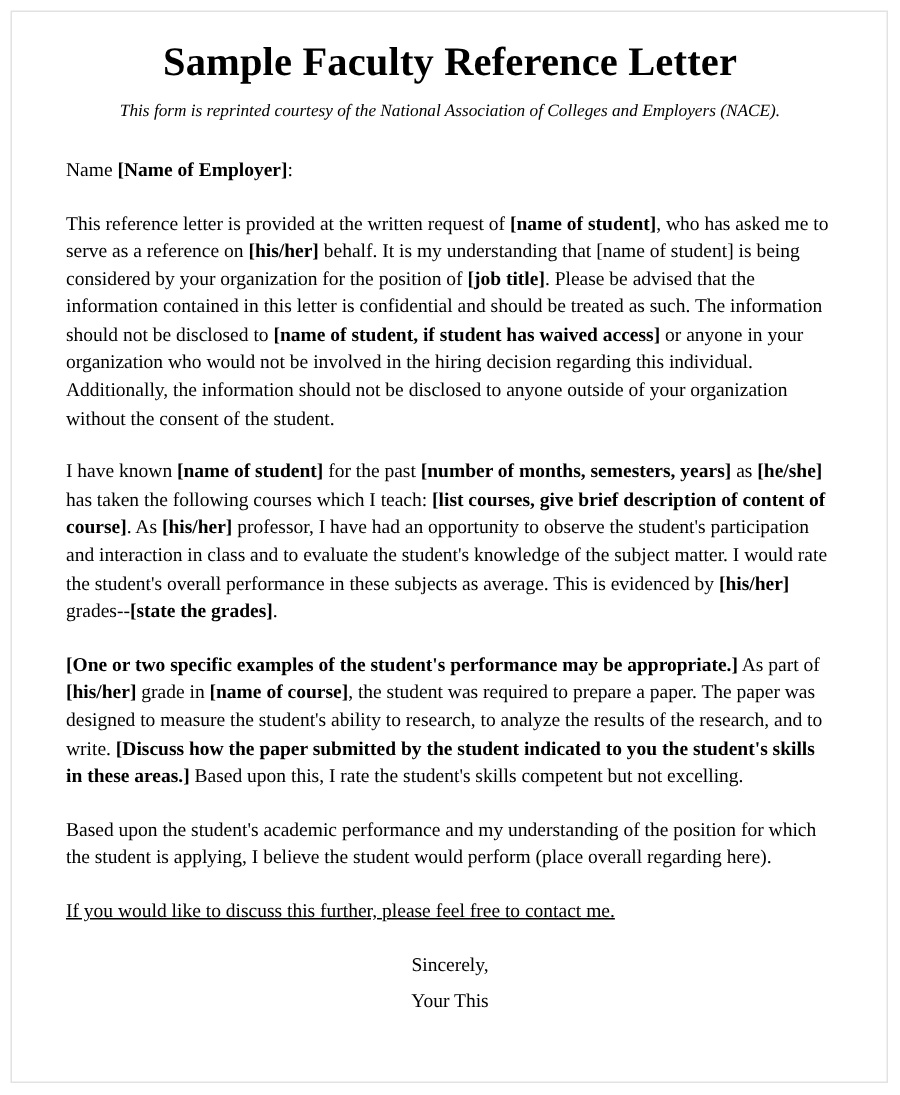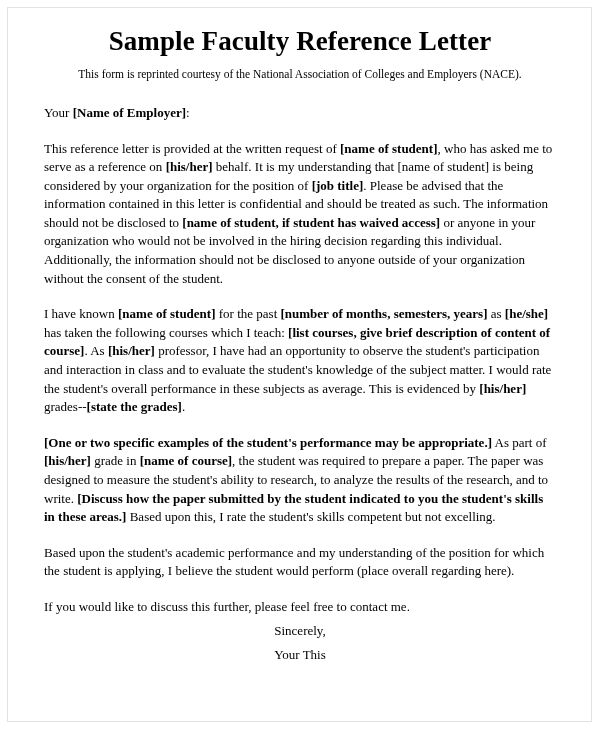--- a/index.html
+++ b/index.html
@@ -46,20 +46,21 @@
     font-weight: bold;
     font-size: 27px;
     line-height: 34px;
     letter-spacing: 0.1px;
   }
 
   .doc-subtitle {
     margin: 0;
     padding: 9px 48px 0 48px;
     text-align: center;
+    font-style: italic;
     font-size: 11.5px;
     line-height: 15px;
   }
 
   .letter-body {
     padding: 22px 44px 0 44px;
   }
 
   .salutation {
     margin: 0 0 17px 0;
@@ -68,21 +69,22 @@
   }
 
   .para {
     margin: 0 0 17px 0;
     font-size: 13px;
     line-height: 18.6px;
     text-align: left;
   }
 
   .para:last-child {
-    margin-bottom: 0;
+    margin-bottom: 12px;
+    text-decoration: underline;
   }
 
   .closing {
     margin: 0;
     padding-top: 2px;
     font-size: 13px;
     line-height: 24px;
   }
 
   .closing .closing-line {
@@ -101,21 +103,21 @@
 <div id="document">
 
   <div id="page-frame" style="border-color: rgb(226, 226, 226);"></div>
 
   <h1 class="doc-title">Sample Faculty Reference Letter</h1>
 
   <p class="doc-subtitle">This form is reprinted courtesy of the National Association of Colleges and Employers (NACE).</p>
 
   <div class="letter-body">
 
-    <p class="salutation"><span>Your </span><b class="seg-bold">[Name of Employer]</b><span>:</span></p>
+    <p class="salutation"><span>Name </span><b class="seg-bold">[Name of Employer]</b><span>:</span></p>
 
     <div>
       <p class="para"><span>This reference letter is provided at the written request of </span><b class="seg-bold">[name of student]</b><span>, who has asked me to serve as a reference on </span><b class="seg-bold">[his/her]</b><span> behalf. It is my understanding that [name of student] is being considered by your organization for the position of </span><b class="seg-bold">[job title]</b><span>. Please be advised that the information contained in this letter is confidential and should be treated as such. The information should not be disclosed to </span><b class="seg-bold">[name of student, if student has waived access]</b><span> or anyone in your organization who would not be involved in the hiring decision regarding this individual. Additionally, the information should not be disclosed to anyone outside of your organization without the consent of the student.</span></p>
 
       <p class="para"><span>I have known </span><b class="seg-bold">[name of student]</b><span> for the past </span><b class="seg-bold">[number of months, semesters, years]</b><span> as </span><b class="seg-bold">[he/she]</b><span> has taken the following courses which I teach: </span><b class="seg-bold">[list courses, give brief description of content of course]</b><span>. As </span><b class="seg-bold">[his/her]</b><span> professor, I have had an opportunity to observe the student's participation and interaction in class and to evaluate the student's knowledge of the subject matter. I would rate the student's overall performance in these subjects as average. This is evidenced by </span><b class="seg-bold">[his/her]</b><span> grades--</span><b class="seg-bold">[state the grades]</b><span>.</span></p>
 
       <p class="para"><b class="seg-bold">[One or two specific examples of the student's performance may be appropriate.]</b><span> As part of </span><b class="seg-bold">[his/her]</b><span> grade in </span><b class="seg-bold">[name of course]</b><span>, the student was required to prepare a paper. The paper was designed to measure the student's ability to research, to analyze the results of the research, and to write. </span><b class="seg-bold">[Discuss how the paper submitted by the student indicated to you the student's skills in these areas.]</b><span> Based upon this, I rate the student's skills competent but not excelling.</span></p>
 
 
       <p class="para"><span>Based upon the student's academic performance and my understanding of the position for which the student is applying, I believe the student would perform (place overall regarding here).</span></p>

